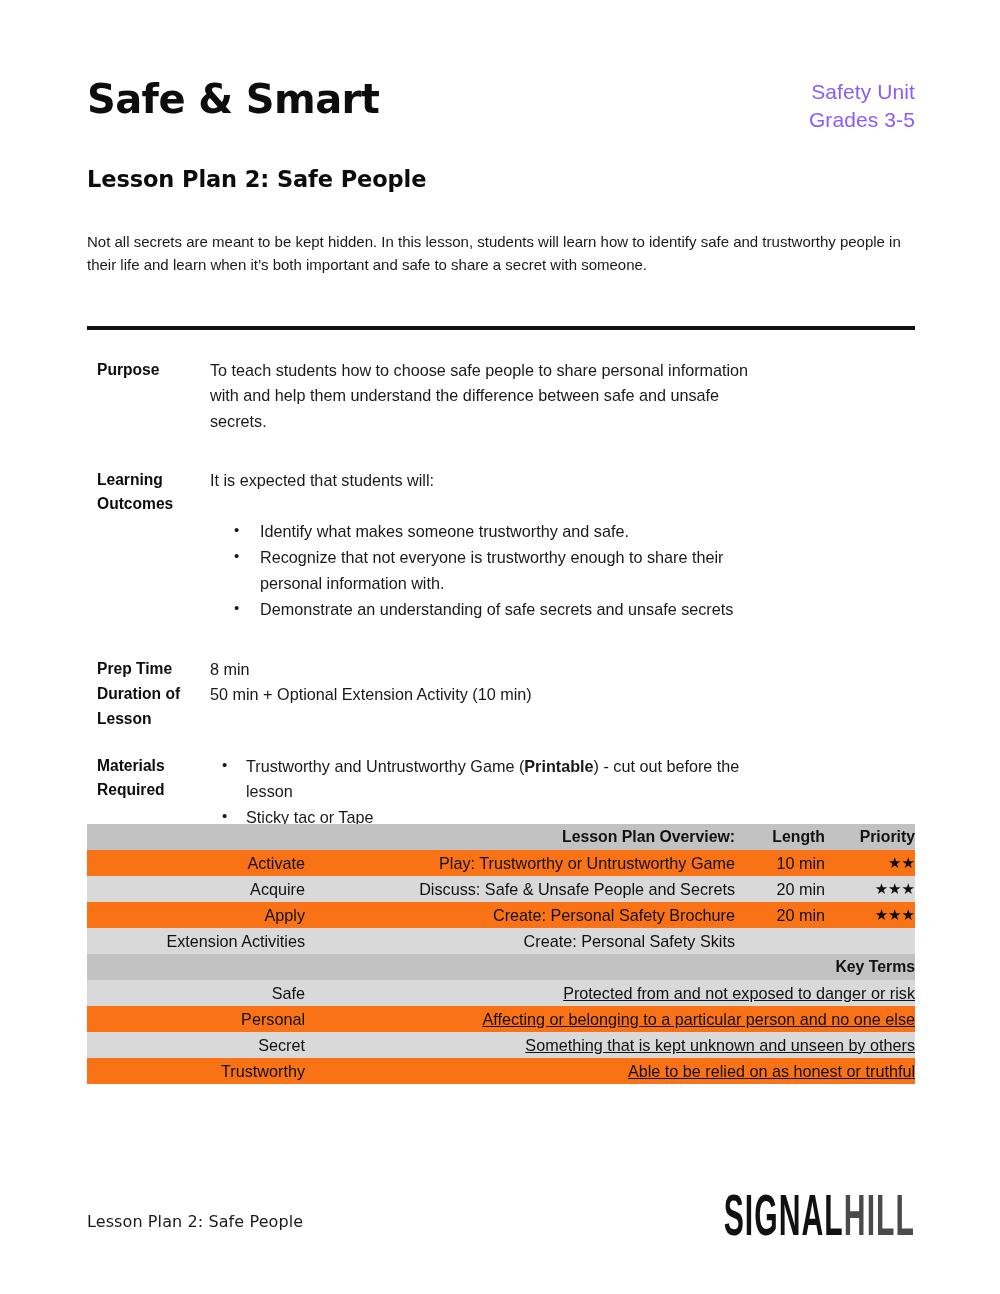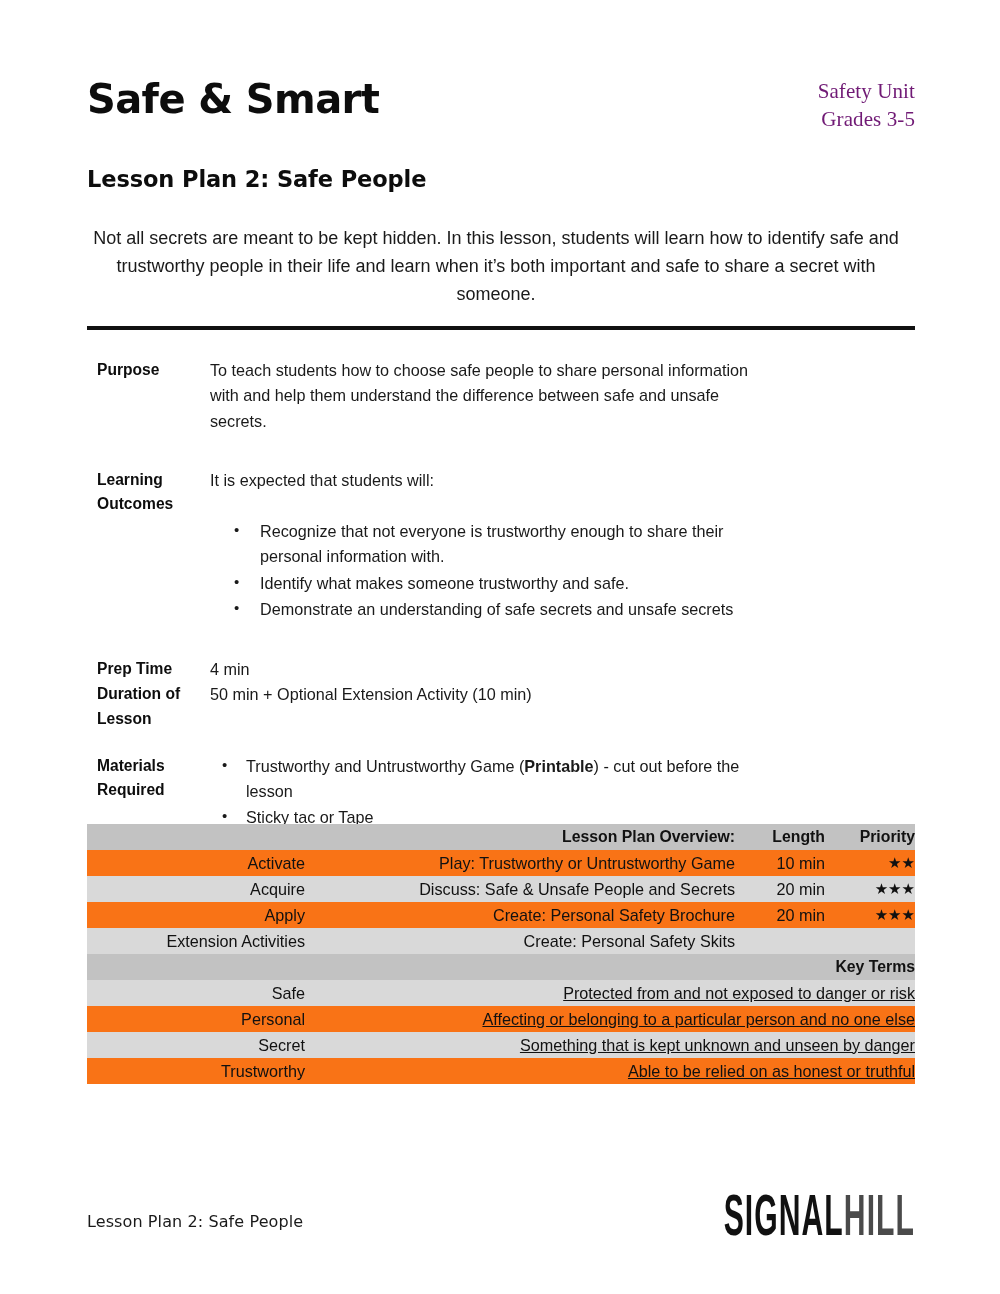--- a/index.html
+++ b/index.html
@@ -40,49 +40,48 @@
     font-size: 40px;
     font-weight: 700;
     letter-spacing: -0.6px;
     color: #0d0d0d;
     line-height: 1.15;
     margin-top: 4px;
   }
 
   .header-meta {
     text-align: right;
-    font-family: Liberation Serif, serif;
+    font-family: Liberation Sans, sans-serif;
     font-size: 21px;
     font-weight: 400;
-    color: #701a75;
+    color: #8b5cf6;
     line-height: 1.32;
     letter-spacing: 0.1px;
     padding-top: 6px;
   }
 
   .lesson-heading {
     position: absolute;
     left: 87px;
     top: 166px;
     font-family: "DejaVu Sans", sans-serif;
     font-size: 22.5px;
     font-weight: 700;
     color: #0d0d0d;
     letter-spacing: -0.1px;
   }
 
   .intro {
     position: absolute;
     left: 87px;
-    top: 224px;
+    top: 230px;
     width: 818px;
-    font-size: 18px;
+    font-size: 15px;
     line-height: 1.56;
     color: #1a1a1a;
-    text-align: center;
   }
 
   .rule {
     position: absolute;
     left: 87px;
     top: 326px;
     width: 828px;
     height: 4px;
     background: #111111;
   }
@@ -248,32 +247,32 @@
       <div class="dbody">To teach students how to choose safe people to share personal information with and help them understand the difference between safe and unsafe secrets.</div>
     </div>
 
     <div class="gap-lg"></div>
 
     <div class="drow">
       <div class="dlabel">Learning Outcomes</div>
       <div class="dbody">
         <div>It is expected that students will:</div>
         <ul class="bullets outcomes">
+          <li>Identify what makes someone trustworthy and safe.</li>
           <li>Recognize that not everyone is trustworthy enough to share their personal information with.</li>
-          <li>Identify what makes someone trustworthy and safe.</li>
           <li>Demonstrate an understanding of safe secrets and unsafe secrets</li>
         </ul>
       </div>
     </div>
 
     <div class="gap-lg"></div>
 
     <div class="drow">
       <div class="dlabel">Prep Time</div>
-      <div class="dbody">4 min</div>
+      <div class="dbody">8 min</div>
     </div>
 
     <div class="drow">
       <div class="dlabel">Duration of Lesson</div>
       <div class="dbody">50 min + Optional Extension Activity (10 min)</div>
     </div>
 
     <div class="gap-md"></div>
 
     <div class="drow">
@@ -340,21 +339,21 @@
         <td class="c-def indented" colspan="3">Protected from and not exposed to danger or risk</td>
       </tr>
 
       <tr class="row-plain">
         <td class="c-term">Personal</td>
         <td class="c-def" colspan="3">Affecting or belonging to a particular person and no one else</td>
       </tr>
 
       <tr class="row-shade">
         <td class="c-term">Secret</td>
-        <td class="c-def" colspan="3">Something that is kept unknown and unseen by danger</td>
+        <td class="c-def" colspan="3">Something that is kept unknown and unseen by others</td>
       </tr>
 
       <tr class="row-plain">
         <td class="c-term">Trustworthy</td>
         <td class="c-def" colspan="3">Able to be relied on as honest or truthful</td>
       </tr>
     </tbody>
   </table>
 
   <div class="footer-text">Lesson Plan 2: Safe People</div>

